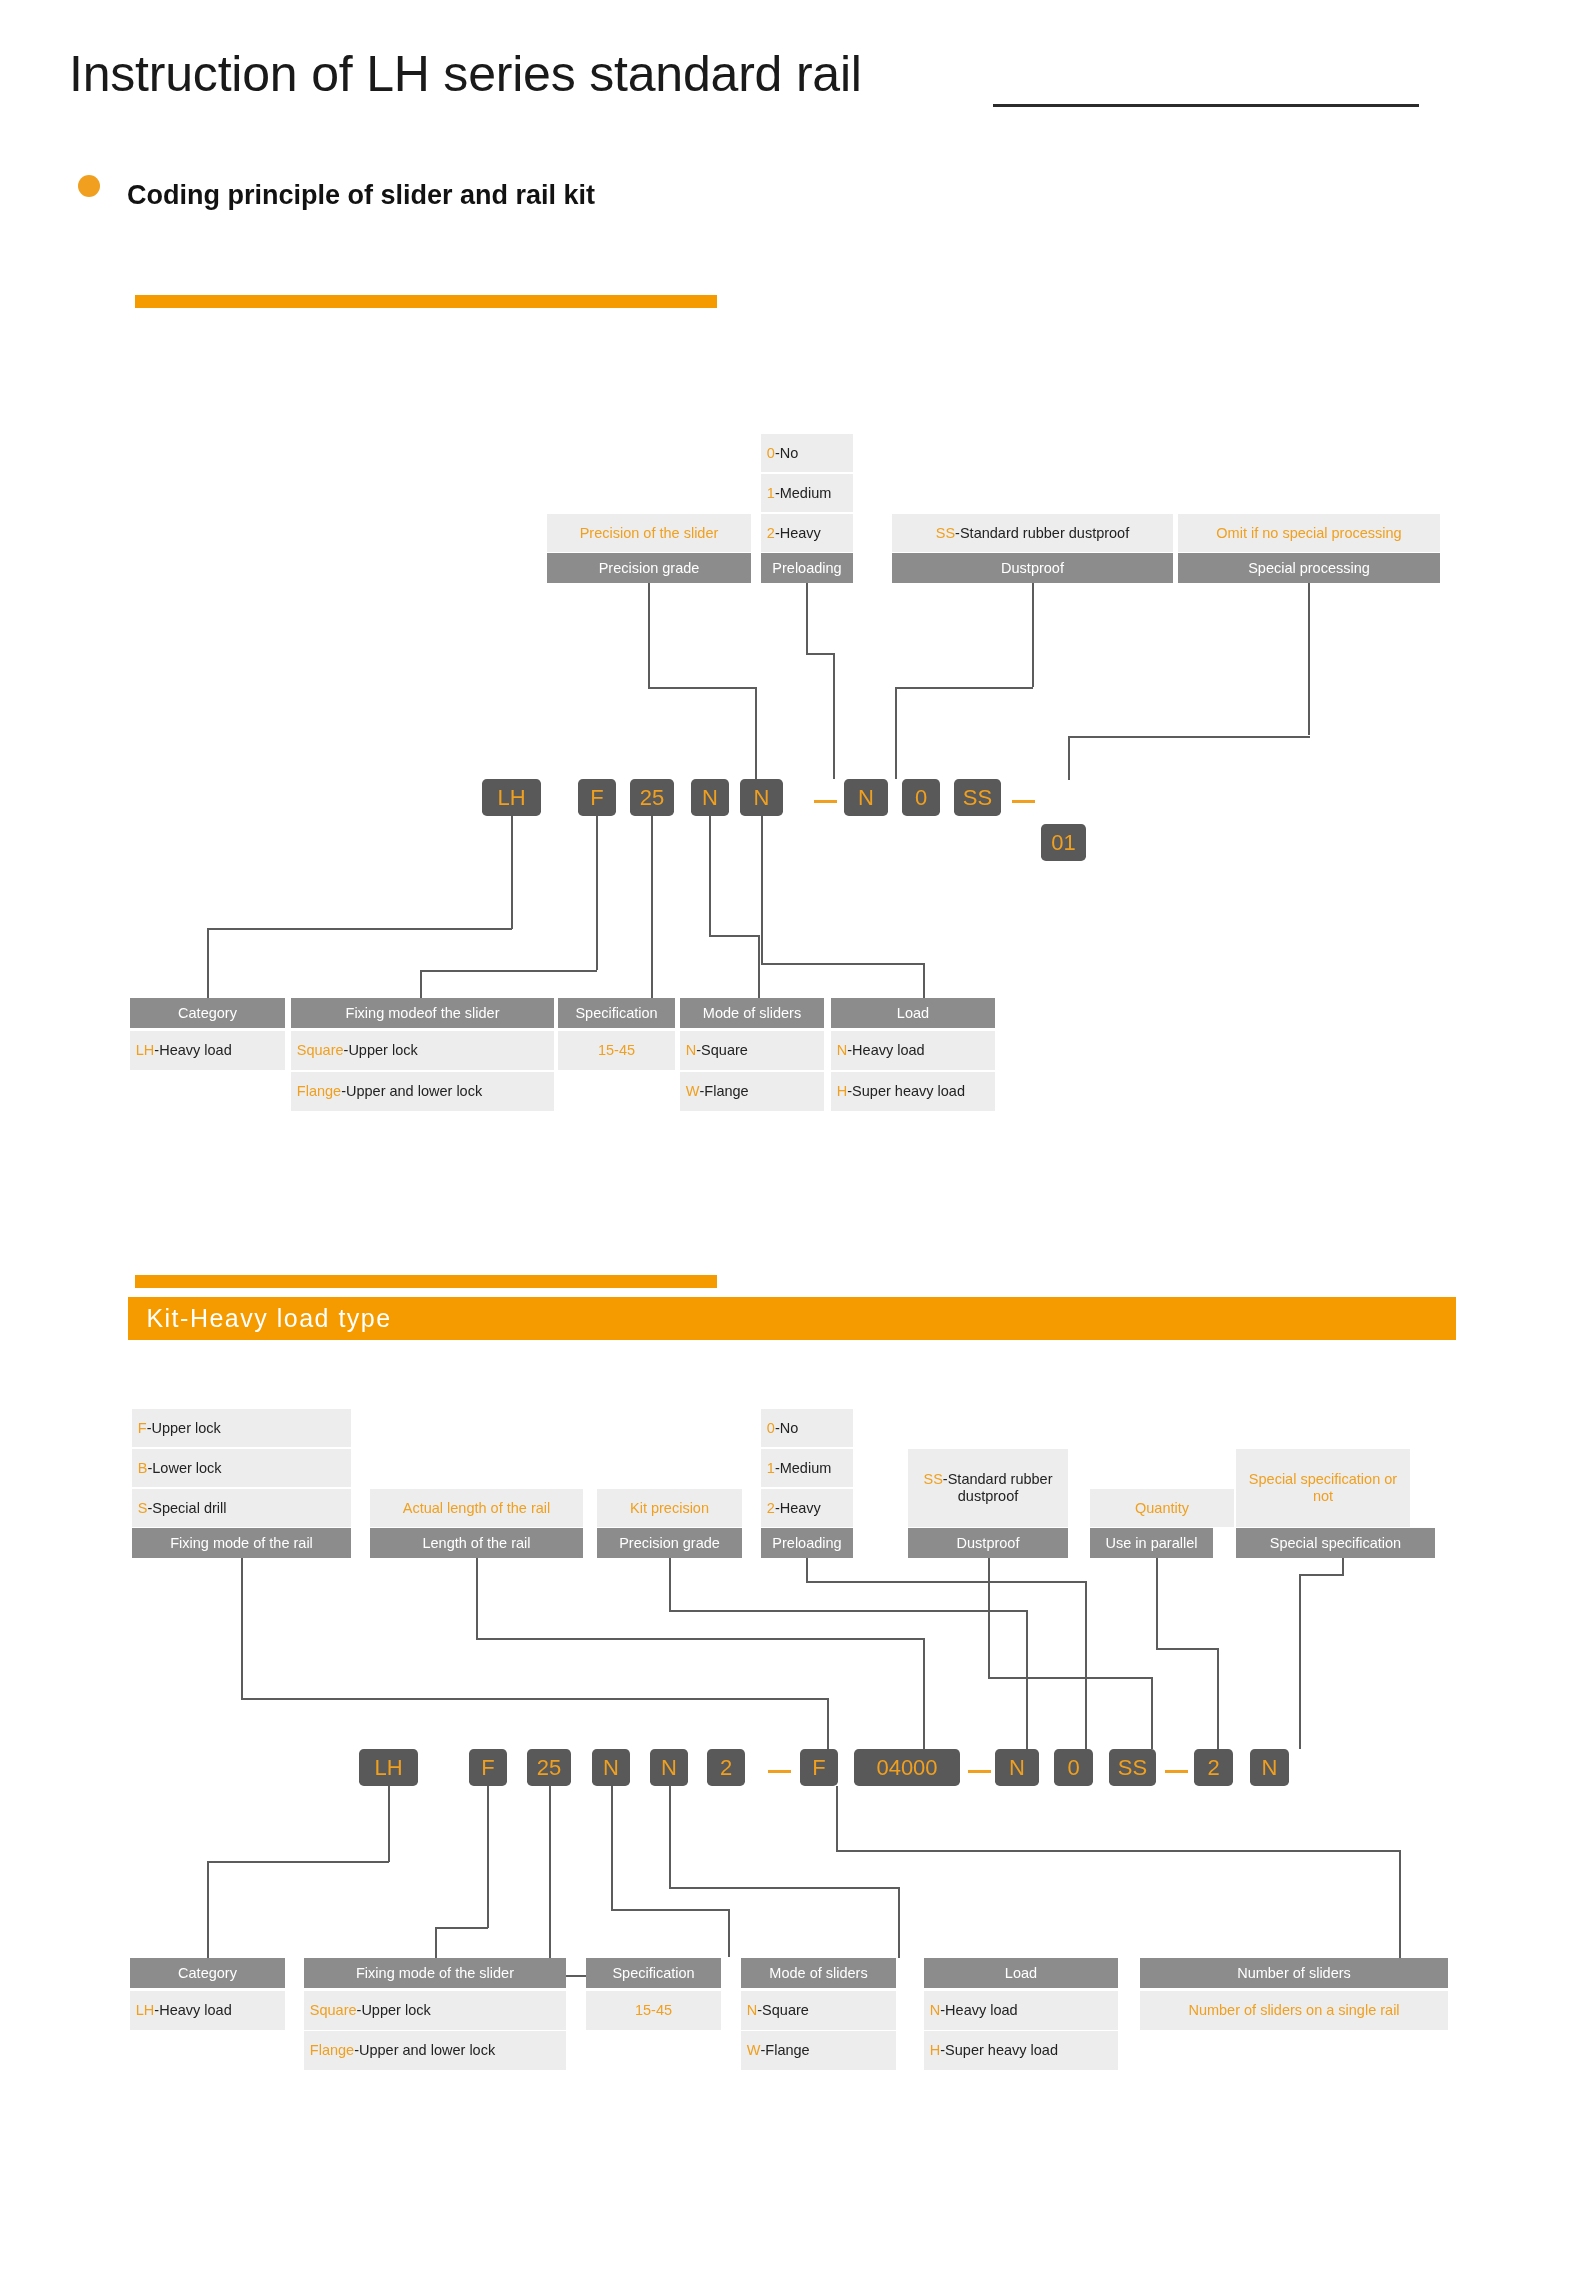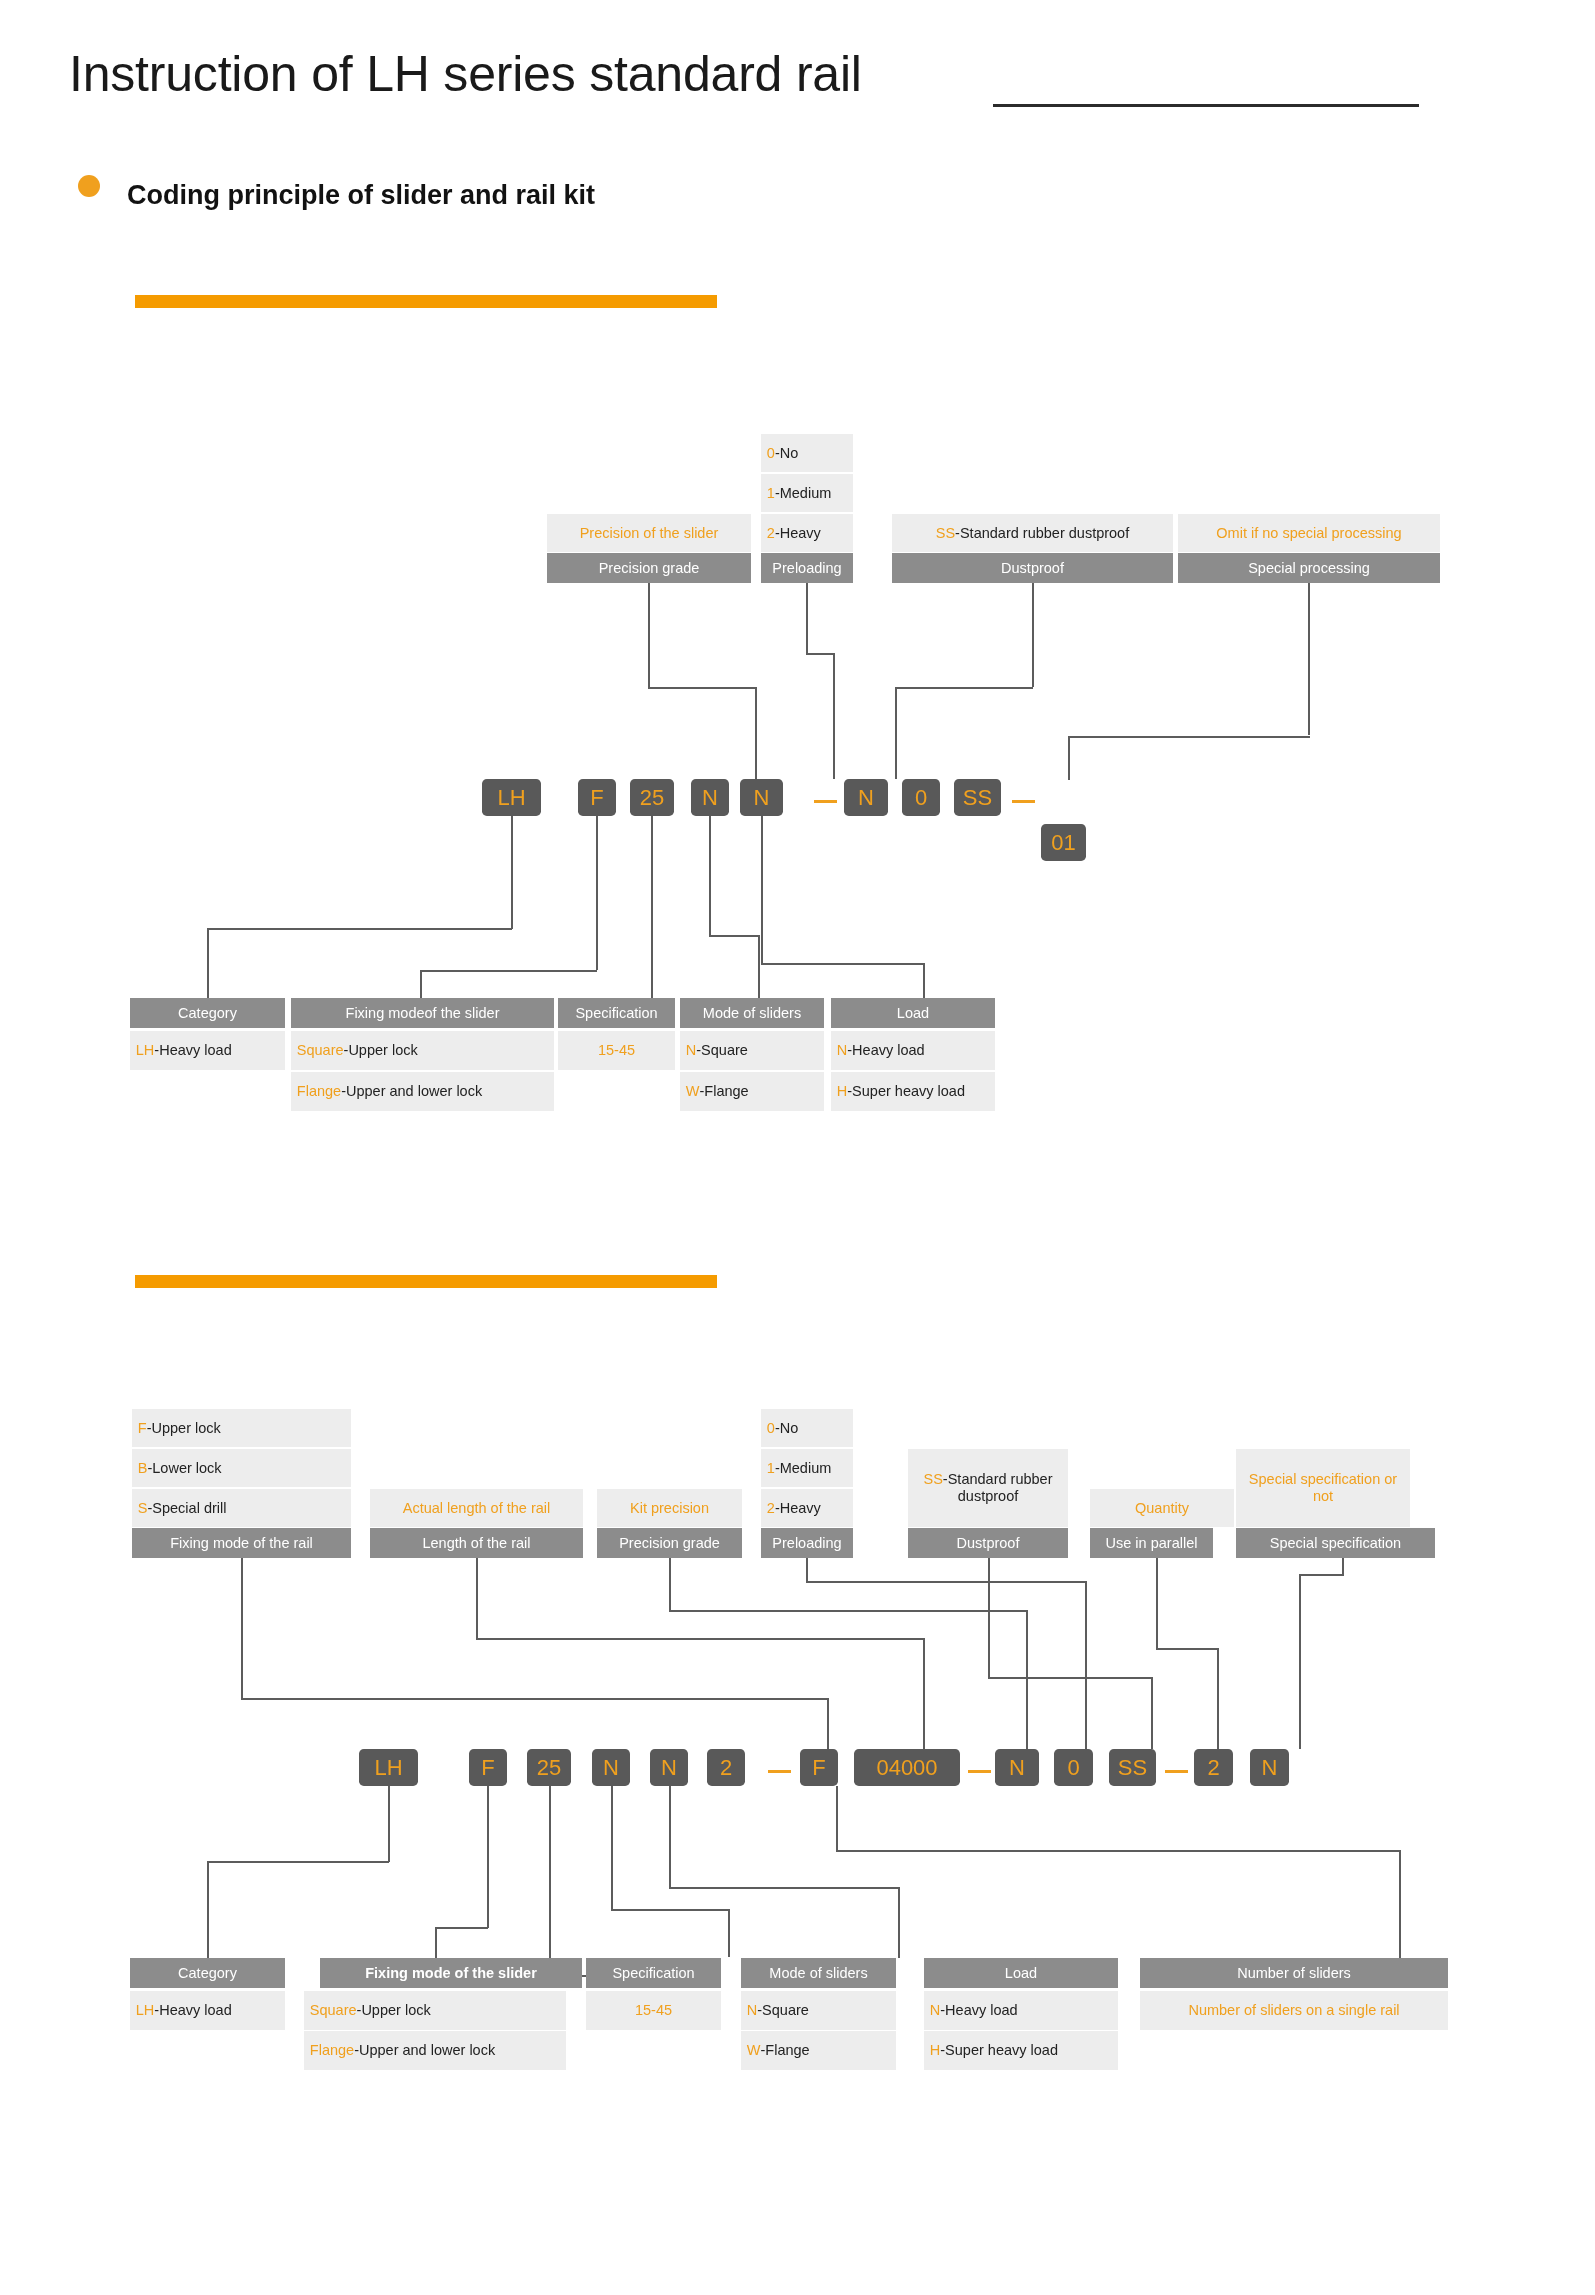--- a/index.html
+++ b/index.html
@@ -281,20 +281,23 @@
   <div class="opt" style="left:831px; top:1031px; width:164px; height:39px;">
     <span class="k">N</span>
       <span>-Heavy load</span>
   </div>
   <div class="opt" style="left:831px; top:1072px; width:164px; height:39px;">
     <span class="k">H</span>
       <span>-Super heavy load</span>
   </div>
 
   <div class="sec-tab" style="left:135px; top:1275px; width:582px;"></div>
+  <div class="sec-bar" style="left:128px; top:1297px; width:1328px;">
+    <span class="sec-label">Kit-Heavy load type</span>
+  </div>
 
   <div class="opt" style="left:132px; top:1409px; width:219px; height:38px;">
     <span class="k">F</span>
       <span>-Upper lock</span>
   </div>
   <div class="opt" style="left:132px; top:1449px; width:219px; height:38px;">
     <span class="k">B</span>
       <span>-Lower lock</span>
   </div>
   <div class="opt" style="left:132px; top:1489px; width:219px; height:38px;">
@@ -451,21 +454,21 @@
   <div class="hline" style="left:669px; top:1887px; width:231px;"></div>
   <div class="vline" style="left:898px; top:1887px; height:71px;"></div>
 
   <div class="vline" style="left:836px; top:1786px; height:65px;"></div>
   <div class="hline" style="left:836px; top:1850px; width:564px;"></div>
   <div class="vline" style="left:1399px; top:1850px; height:108px;"></div>
 
   <div class="hdr" style="left:130px; top:1958px; width:155px; height:30px;">
     <span>Category</span>
   </div>
-  <div class="hdr" style="left:320px; top:1958px; width:262px; height:30px;font-weight:bold;">
+  <div class="hdr" style="left:304px; top:1958px; width:262px; height:30px;">
     <span>Fixing mode of the  slider</span>
   </div>
   <div class="hdr" style="left:586px; top:1958px; width:135px; height:30px;">
     <span>Specification</span>
   </div>
   <div class="hdr" style="left:741px; top:1958px; width:155px; height:30px;">
     <span>Mode of sliders</span>
   </div>
   <div class="hdr" style="left:924px; top:1958px; width:194px; height:30px;">
     <span>Load</span>

